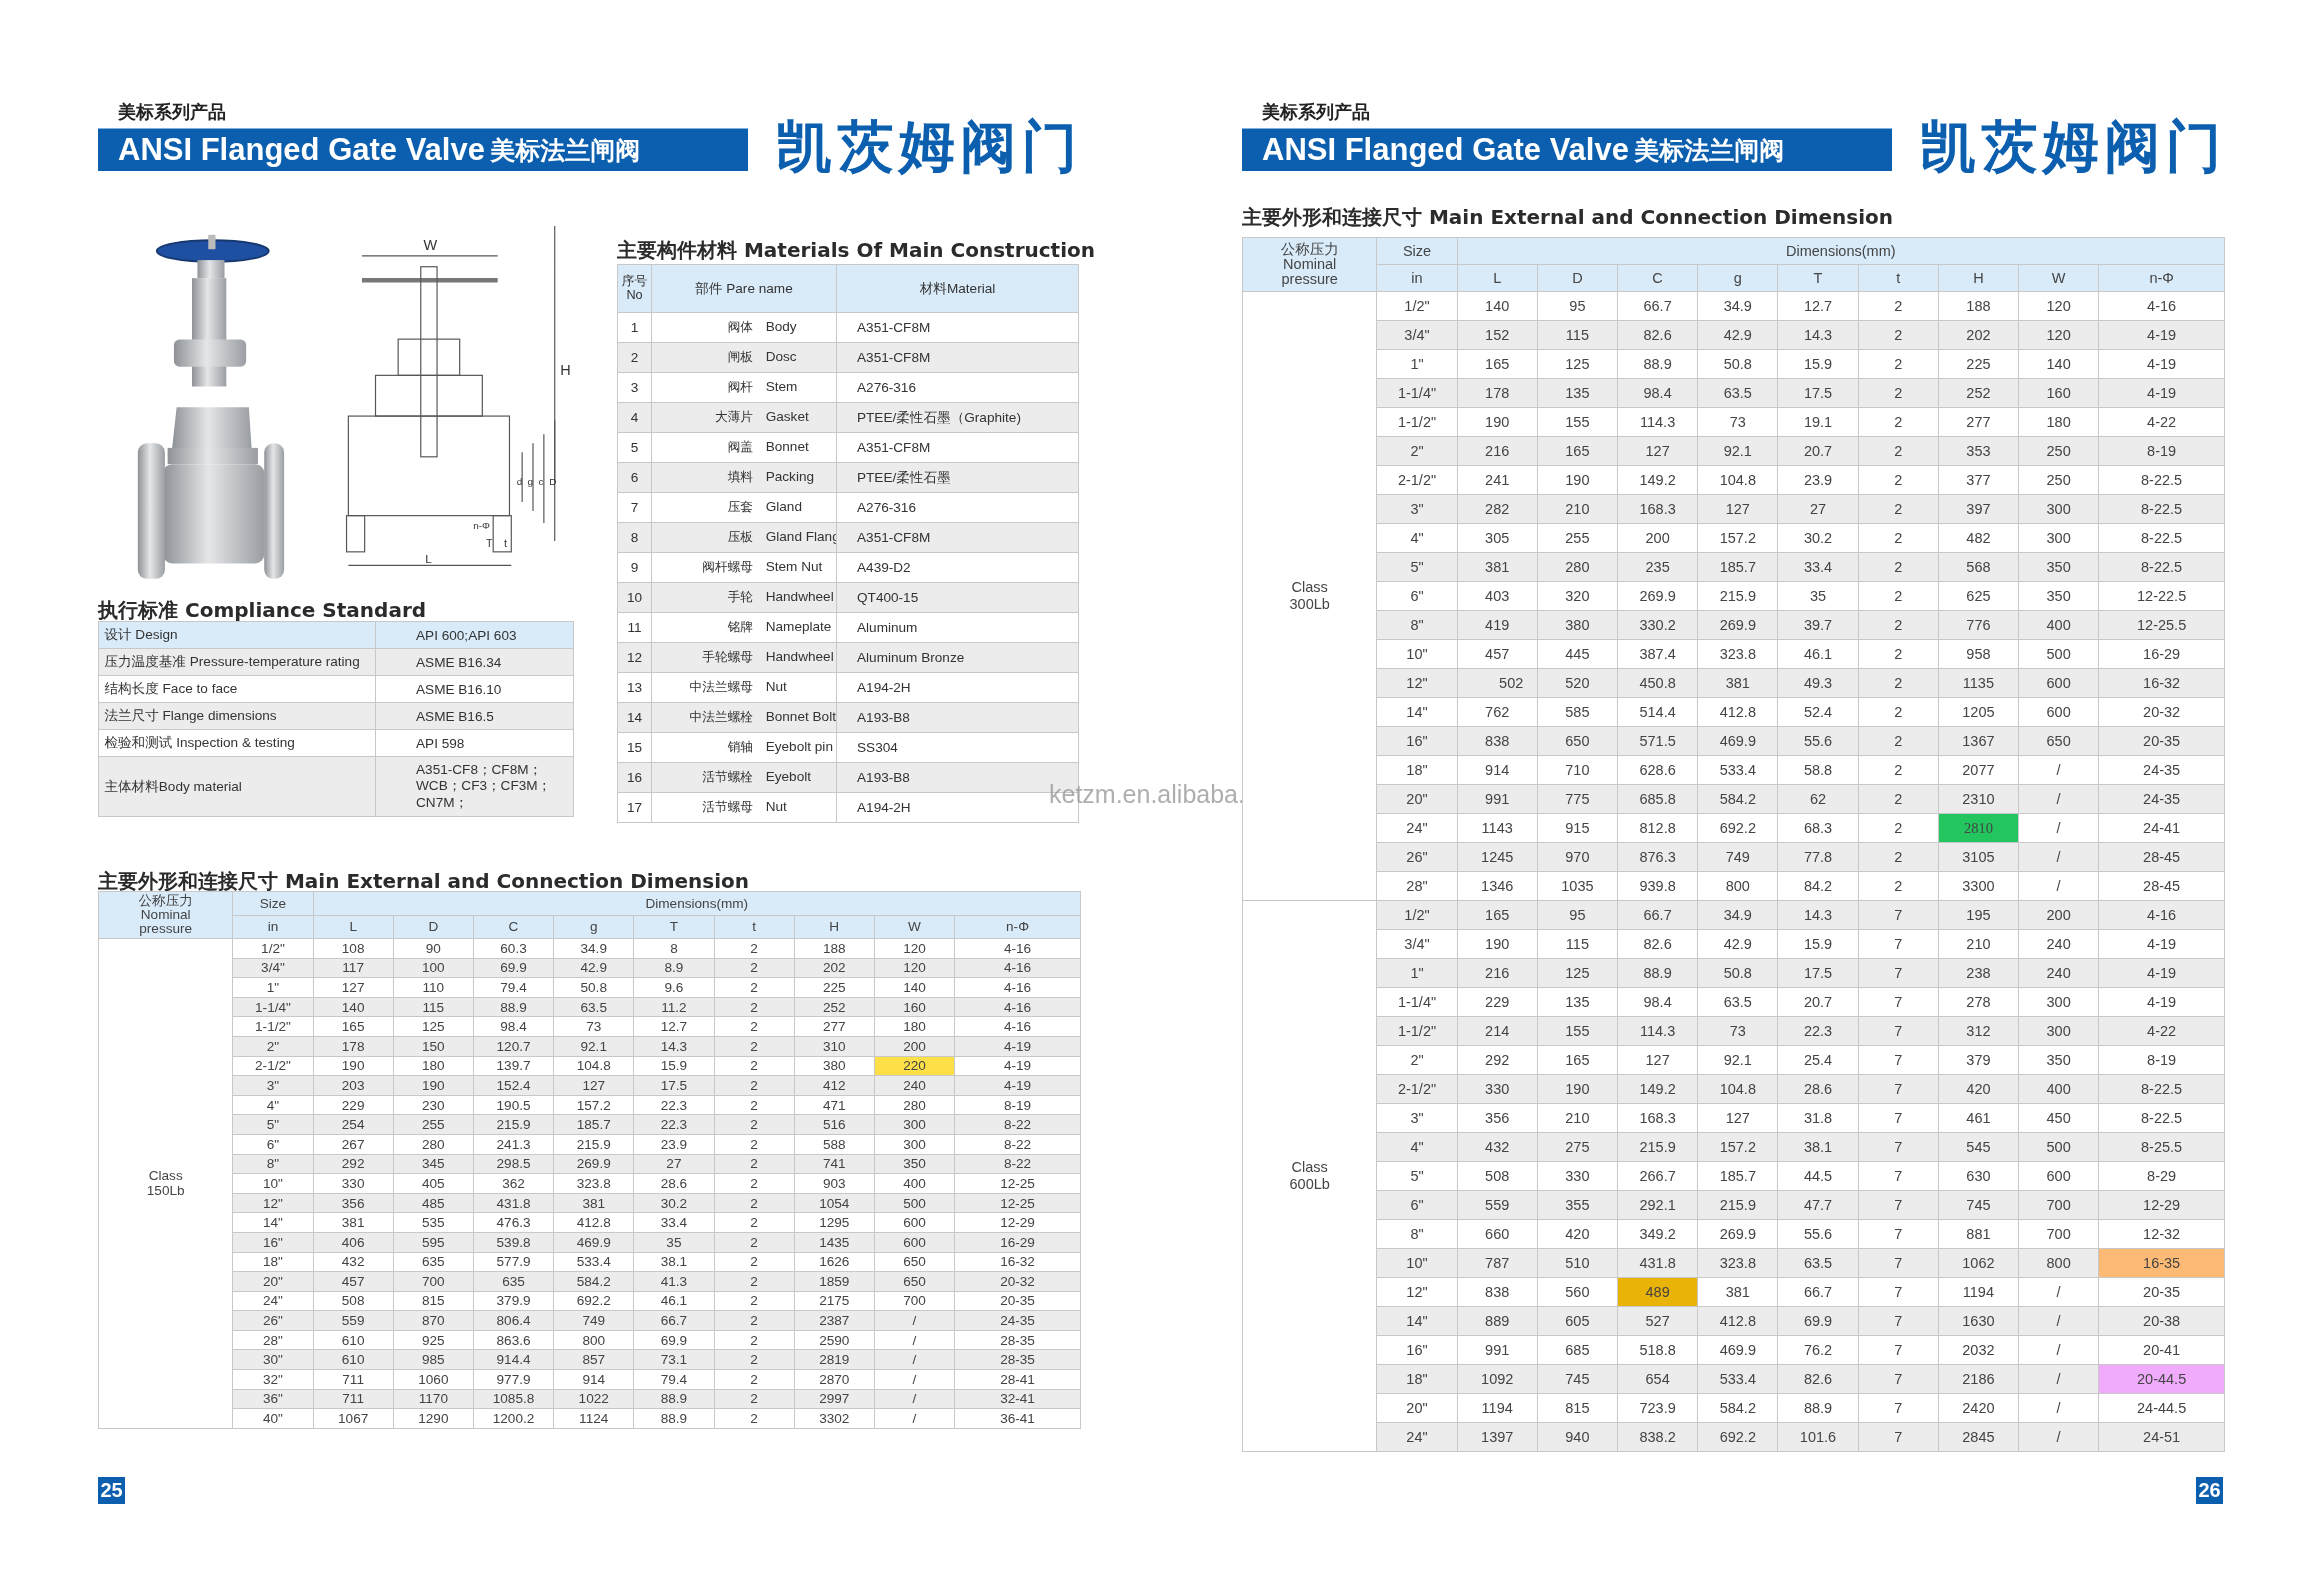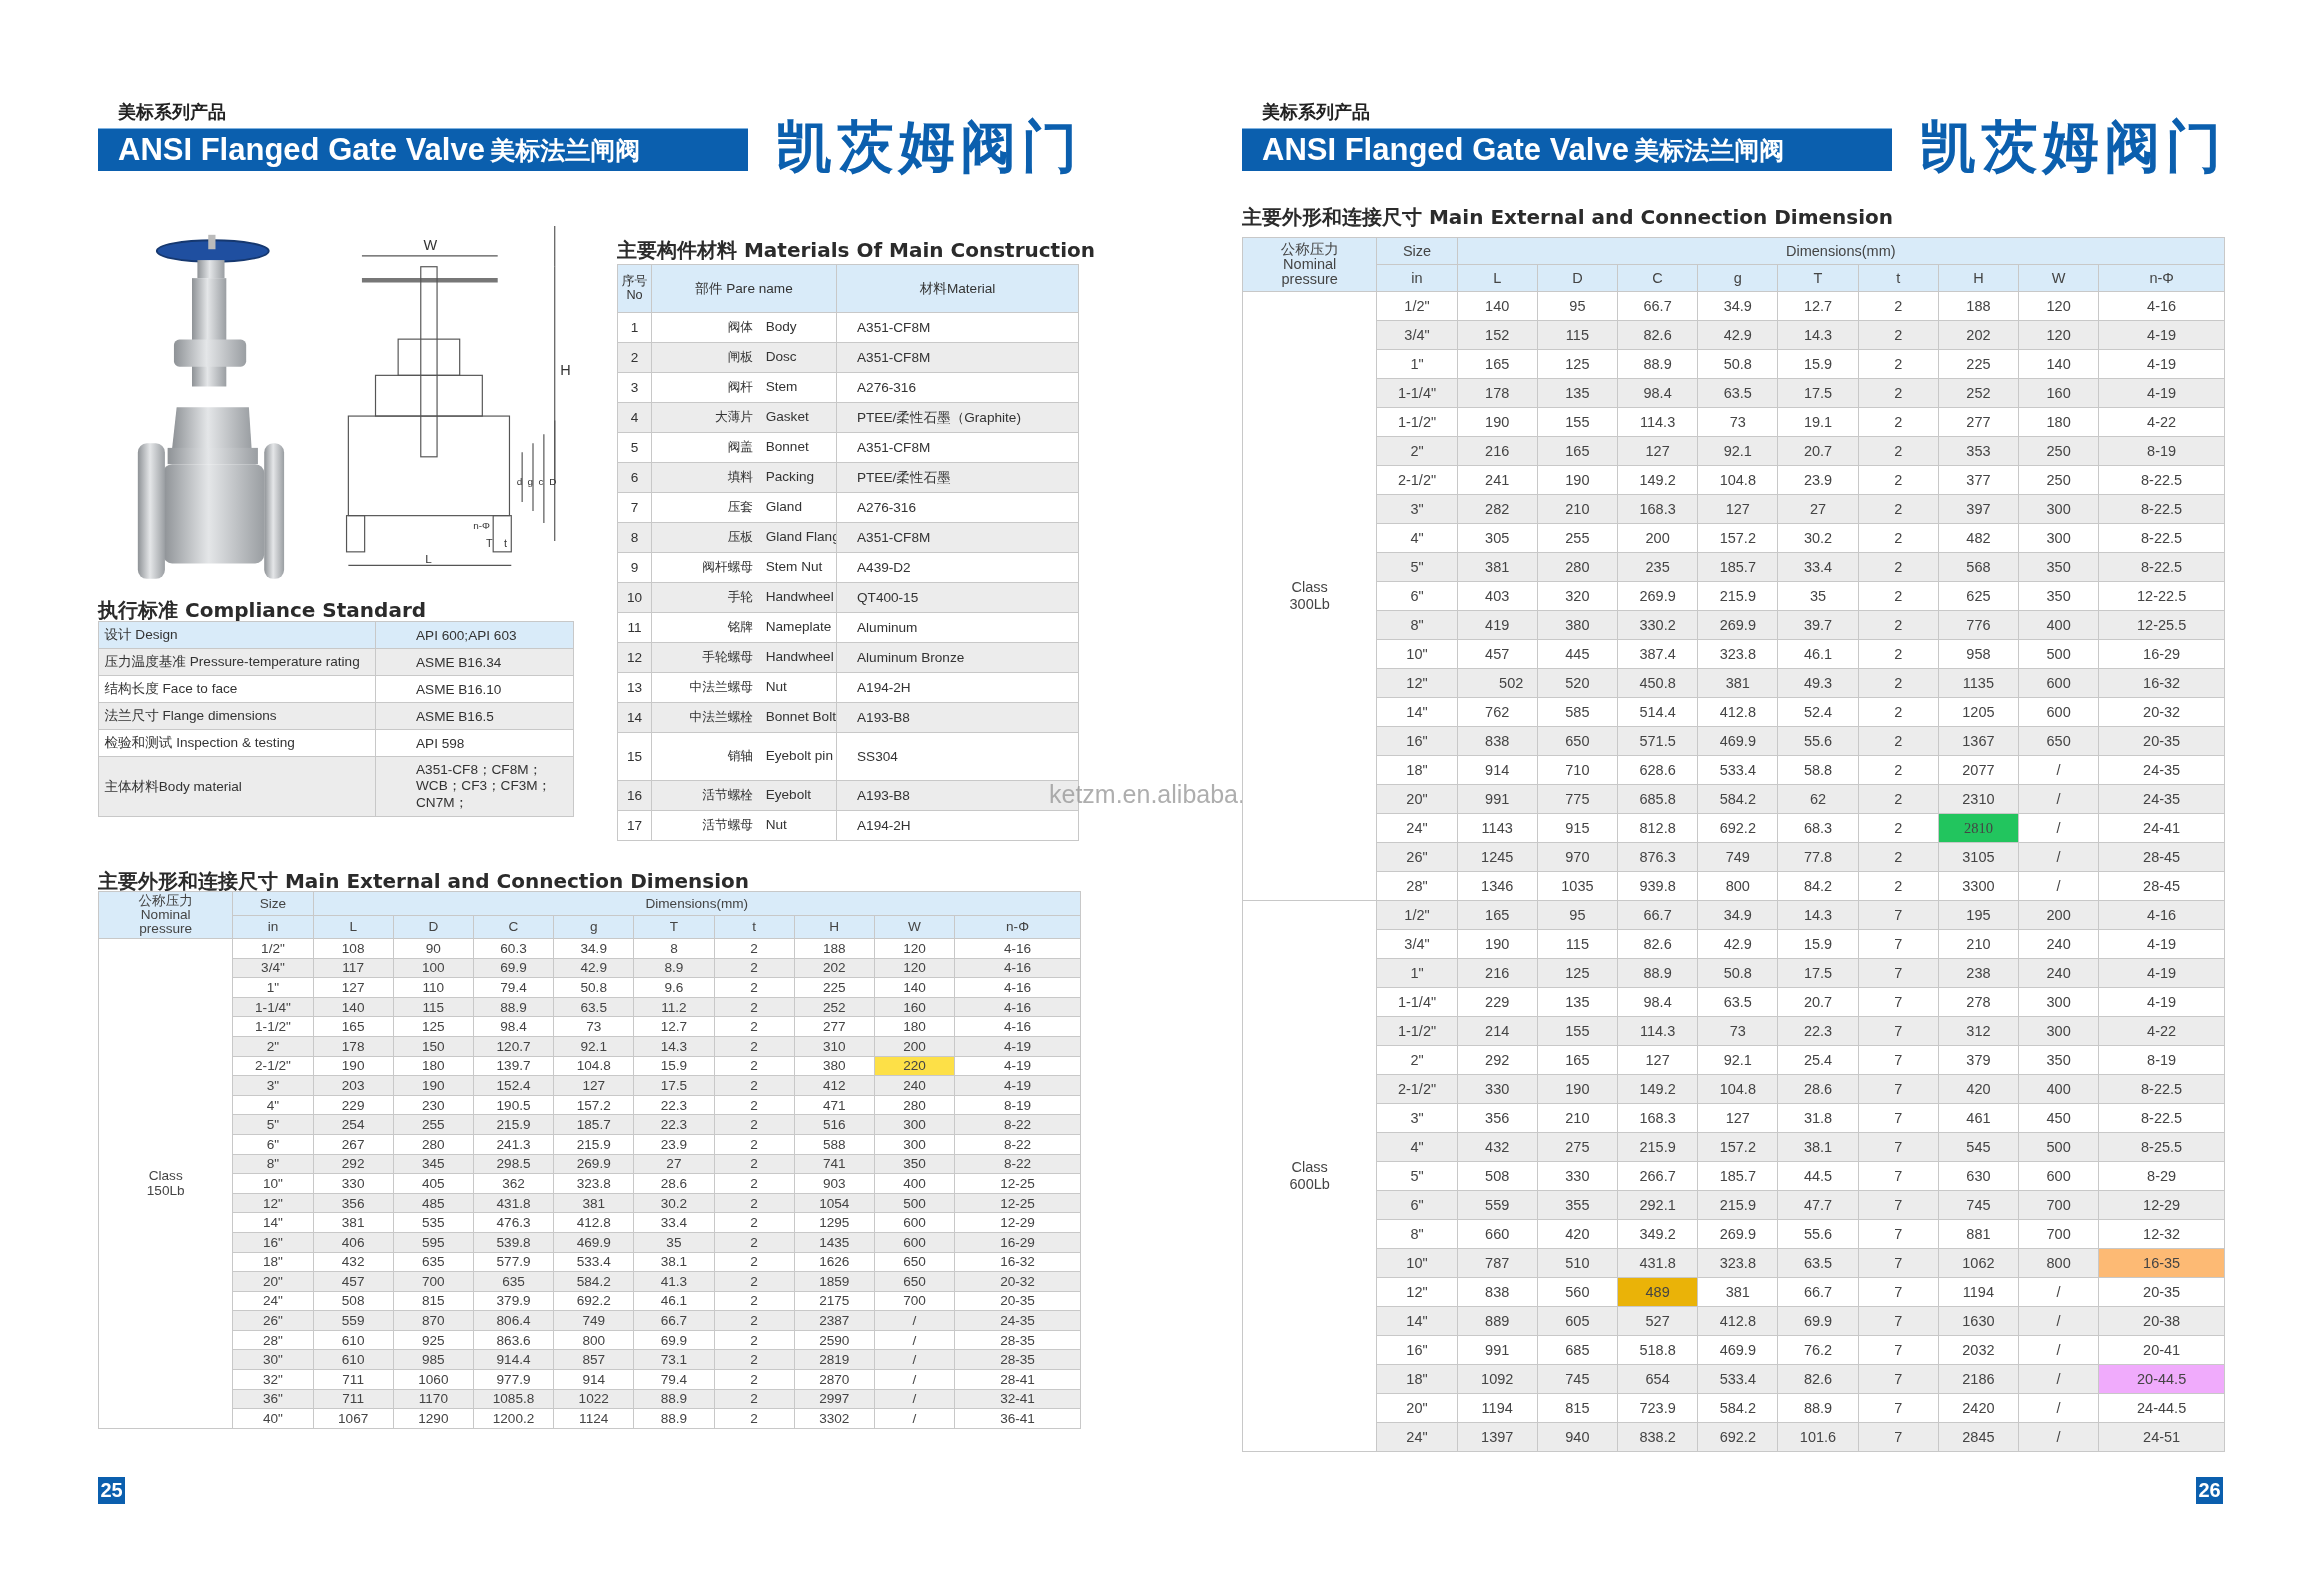--- a/index.html
+++ b/index.html
@@ -171,21 +171,21 @@
       <tr style="height: 30px;">
         <td class="d">13</td>
         <td class="d part"><span class="cnp">中法兰螺母</span><span>Nut</span></td>
         <td class="d matl">A194-2H</td>
       </tr>
       <tr style="height: 30px;">
         <td class="d">14</td>
         <td class="d part"><span class="cnp">中法兰螺栓</span><span>Bonnet Bolt</span></td>
         <td class="d matl">A193-B8</td>
       </tr>
-      <tr style="height: 48px;">
+      <tr style="height: 30px;">
         <td class="d">15</td>
         <td class="d part"><span class="cnp">销轴</span><span>Eyebolt pin</span></td>
         <td class="d matl">SS304</td>
       </tr>
       <tr style="height: 30px;">
         <td class="d">16</td>
         <td class="d part"><span class="cnp">活节螺栓</span><span>Eyebolt</span></td>
         <td class="d matl">A193-B8</td>
       </tr>
       <tr style="height: 30px;">

